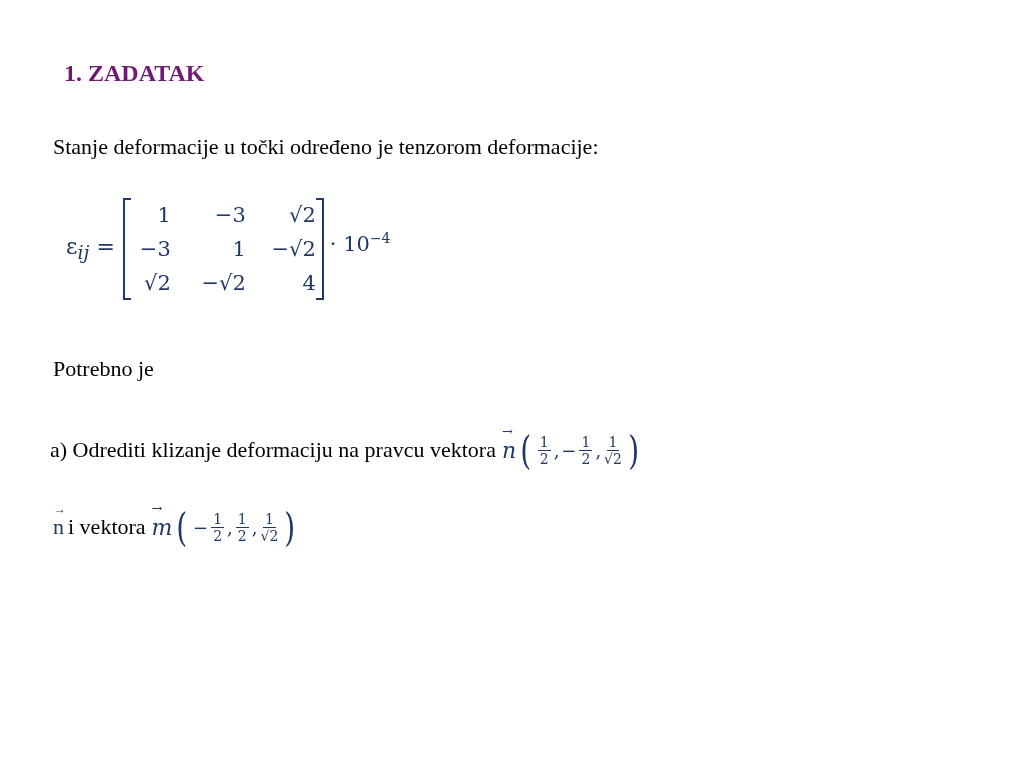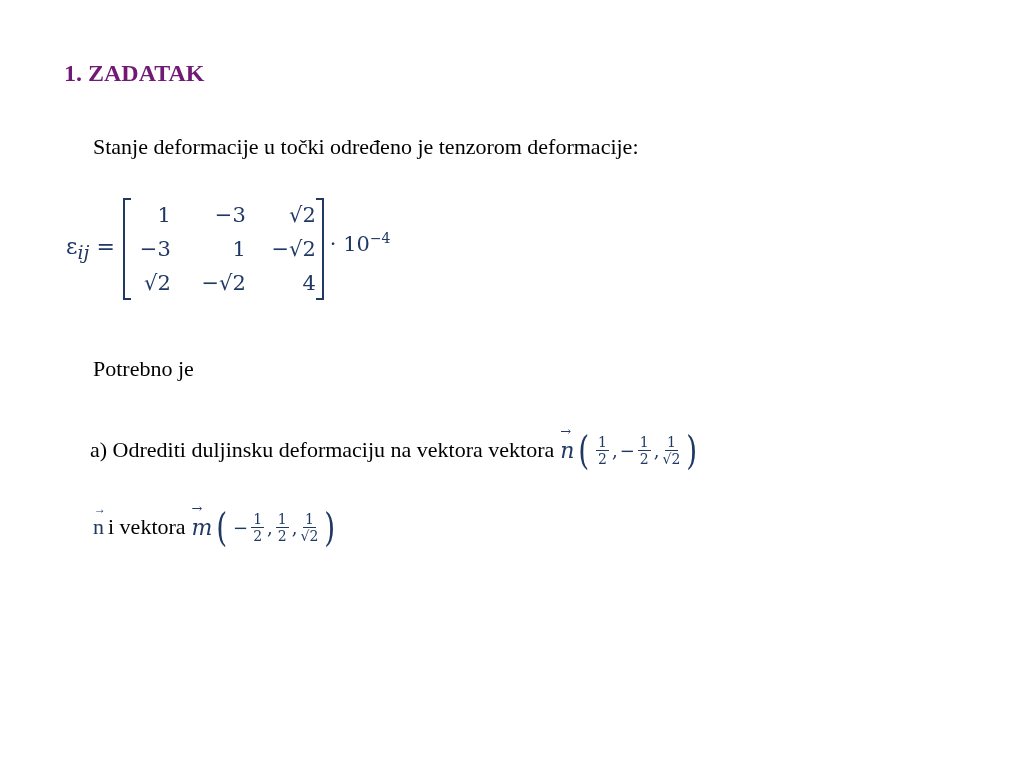--- a/index.html
+++ b/index.html
@@ -4,21 +4,21 @@
 <style>
   html, body { margin: 0; padding: 0; }
   body {
     width: 1024px; height: 768px; background: #ffffff; position: relative; overflow: hidden;
     font-family: "Liberation Serif", "DejaVu Serif", serif; color: #000000;
   }
   .title {
     position: absolute; left: 64px; top: 60px;
     font-size: 24px; font-weight: bold; color: #701a75;
   }
-  .text { position: absolute; font-size: 22px; white-space: nowrap; margin-left: 40px; }
+  .text { position: absolute; font-size: 22px; white-space: nowrap; }
   .math { color: #1f3864; font-family: "DejaVu Serif", serif; }
   .intro { left: 53px; top: 134px; }
   .eq { position: absolute; left: 66px; top: 198px; display: flex; align-items: center; }
   .eq .lhs { font-size: 22px; margin-right: 8px; }
   .eq .lhs sub { font-style: italic; font-size: 19px; }
   .matrix {
     position: relative; padding: 0 8px; display: grid;
     grid-template-columns: 40px 75px 70px; grid-auto-rows: 34px; align-items: center;
     font-size: 21px;
   }
@@ -64,21 +64,21 @@
     <span class="cell">√2</span>
     <span class="cell">−√2</span>
     <span class="cell">4</span>
   </div>
   <span class="factor"><span>· 10</span><sup>−4</sup></span>
 </div>
 
 <div class="text potrebno">Potrebno je</div>
 
 <div class="text task-a">
-  <span>a) Odrediti duljinsku deformaciju na vektora vektora</span>
+  <span>a) Odrediti klizanje deformaciju na pravcu vektora</span>
   <span class="vec math">
     <span class="name">n</span>
     <span class="paren">(</span>
     <span class="frac">
         <span class="num">1</span>
         <span class="den">2</span>
       </span>
     <span class="sep">,</span>
       <span class="sep">−</span>
     <span class="frac">

